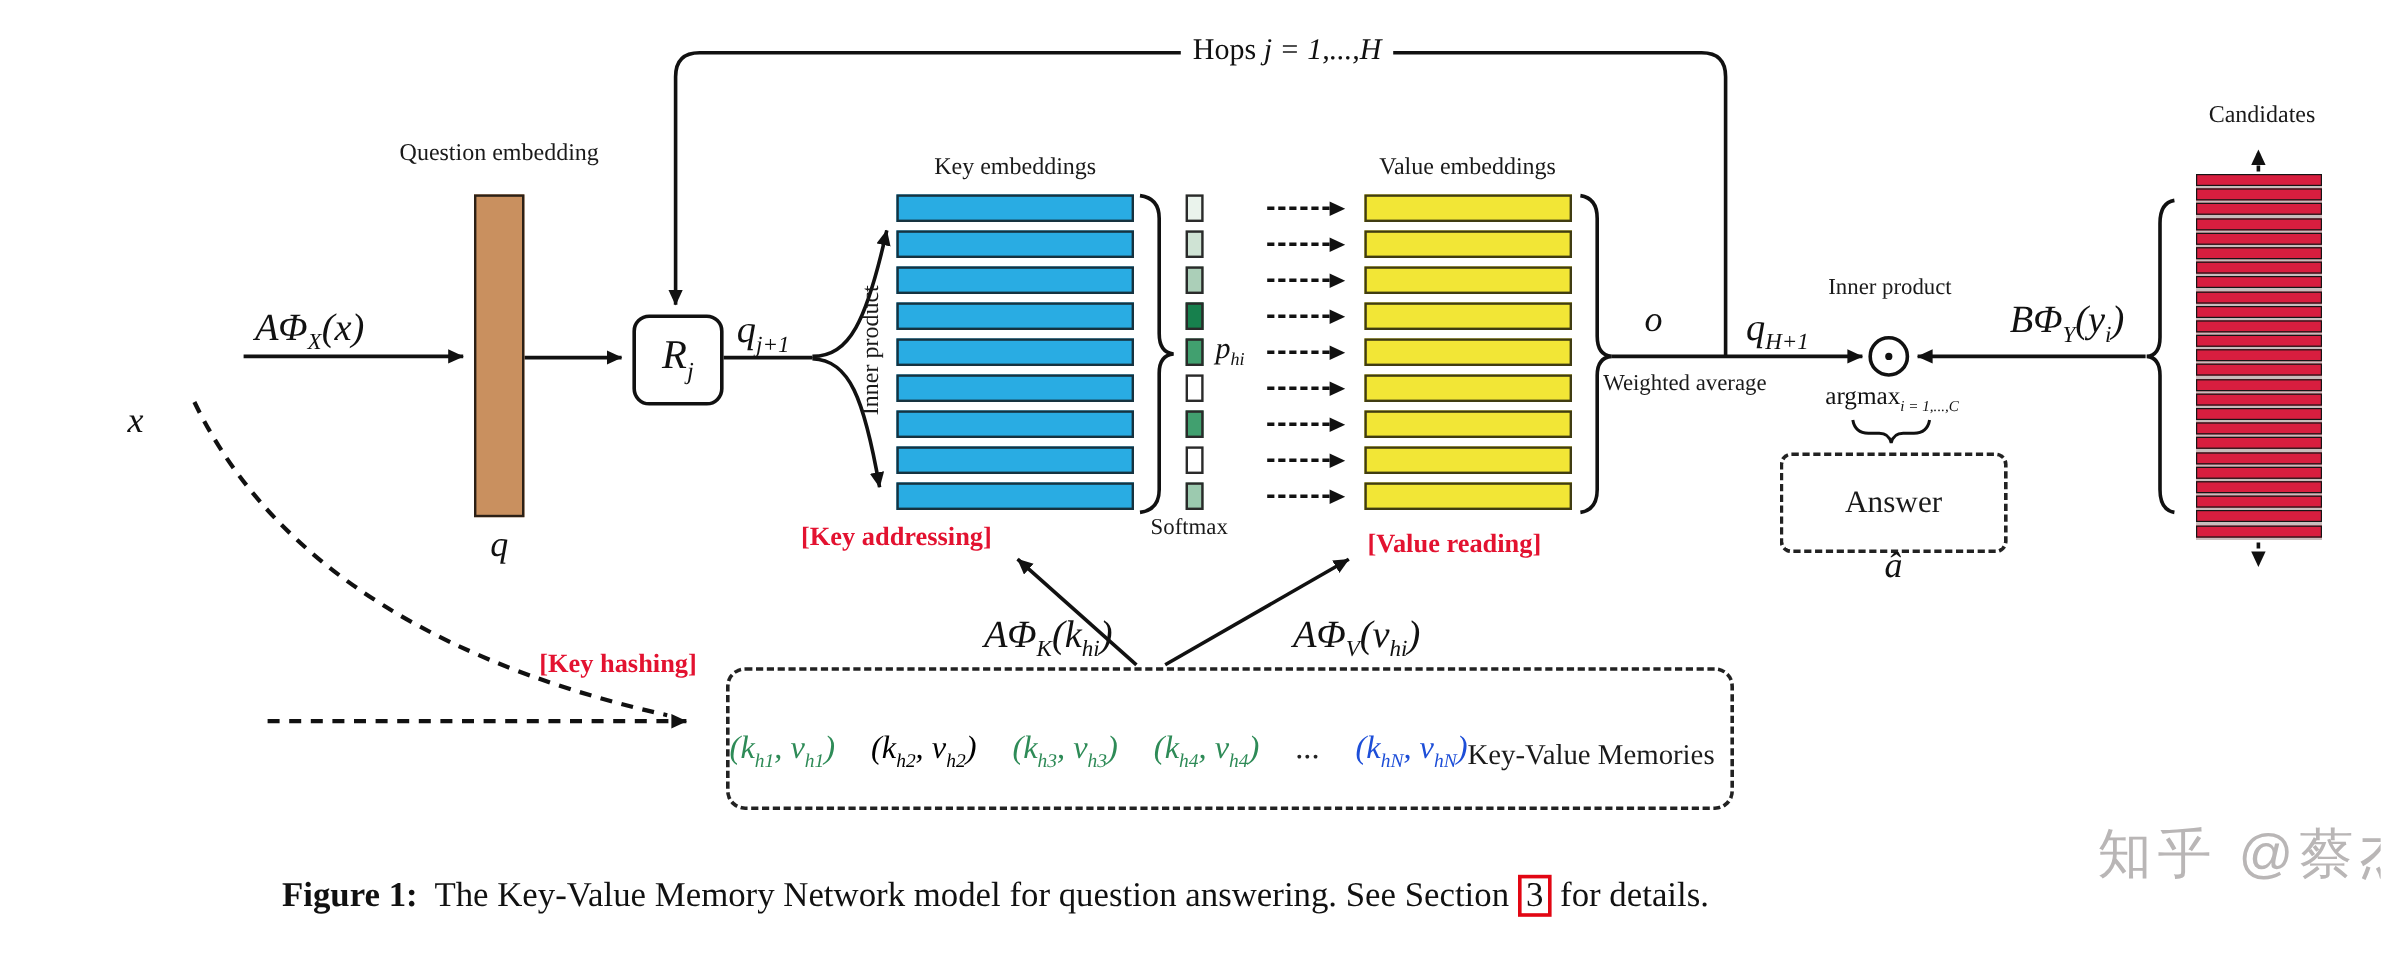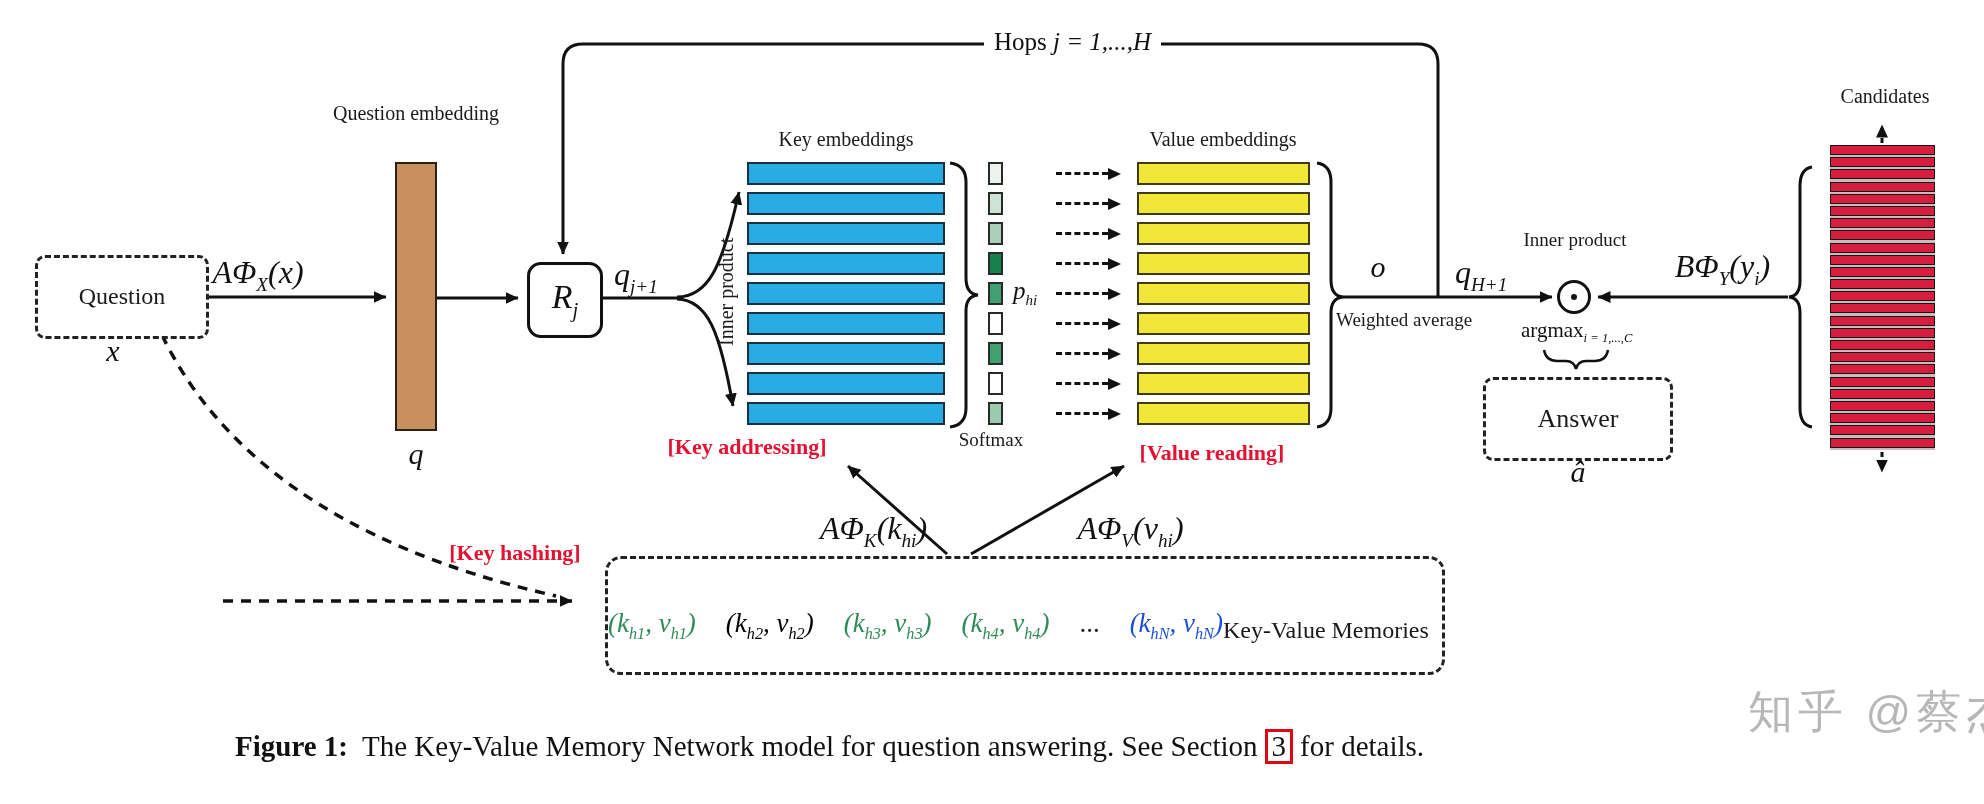--- a/index.html
+++ b/index.html
@@ -77,28 +77,25 @@
 
     <path d="M223 601 H572" fill="none" stroke="#111" stroke-width="3.5" stroke-dasharray="10 8" marker-end="url(#ah)"></path>
     <path d="M162 335 C215 445 330 545 556 596" fill="none" stroke="#111" stroke-width="3.5" stroke-dasharray="10 8"></path>
 
     <path d="M947 554 L848 466" fill="none" stroke="#111" stroke-width="3" marker-end="url(#ah)"></path>
     <path d="M971 554 L1124 466" fill="none" stroke="#111" stroke-width="3" marker-end="url(#ah)"></path>
 
     <path d="M1544 350 Q1546 361 1557 361 H1566 Q1574 361 1576 369 Q1578 361 1586 361 H1595 Q1606 361 1608 350" fill="none" stroke="#111" stroke-width="2.5"></path>
   </svg>
 
-  <div class="abs dashedbox" style="left:35px;top:255px;width:168px;height:78px;">
-    <span class="lbl" style="font-size:24px;">Question</span>
-  </div>
   <div class="abs ctr math" style="left:88px;top:334px;width:50px;font-size:30px;"><span class="mit">x</span></div>
 
   <div class="abs ctr math" style="left:198px;top:254px;width:120px;"><span class="mit">AΦ</span><span class="msub">X</span><span class="mit">(x)</span></div>
 
-  <div class="abs ctr lbl" style="left:316px;top:103px;width:200px;">Question embedding</div>
+  <div class="abs ctr lbl" style="left:316px;top:117px;width:200px;">Question embedding</div>
   <div class="abs qe-bar" style="left:395px;top:162px;width:42px;height:269px;"></div>
   <div class="abs ctr math" style="left:396px;top:437px;width:40px;font-size:30px;"><span class="mit">q</span></div>
 
   <div class="abs rjbox" style="left:527px;top:262px;width:76px;height:76px;">
     <span class="math" style="font-size:34px;"><span class="mit">R</span><span class="msub">j</span></span>
   </div>
   <div class="abs math" style="left:614px;top:256px;"><span class="mit">q</span><span class="msub">j+1</span></div>
 
   <div class="abs hopslbl" style="left:984px;top:28px;"><span class="mrm">Hops </span><span class="mit">j = 1,...,H</span></div>
 

